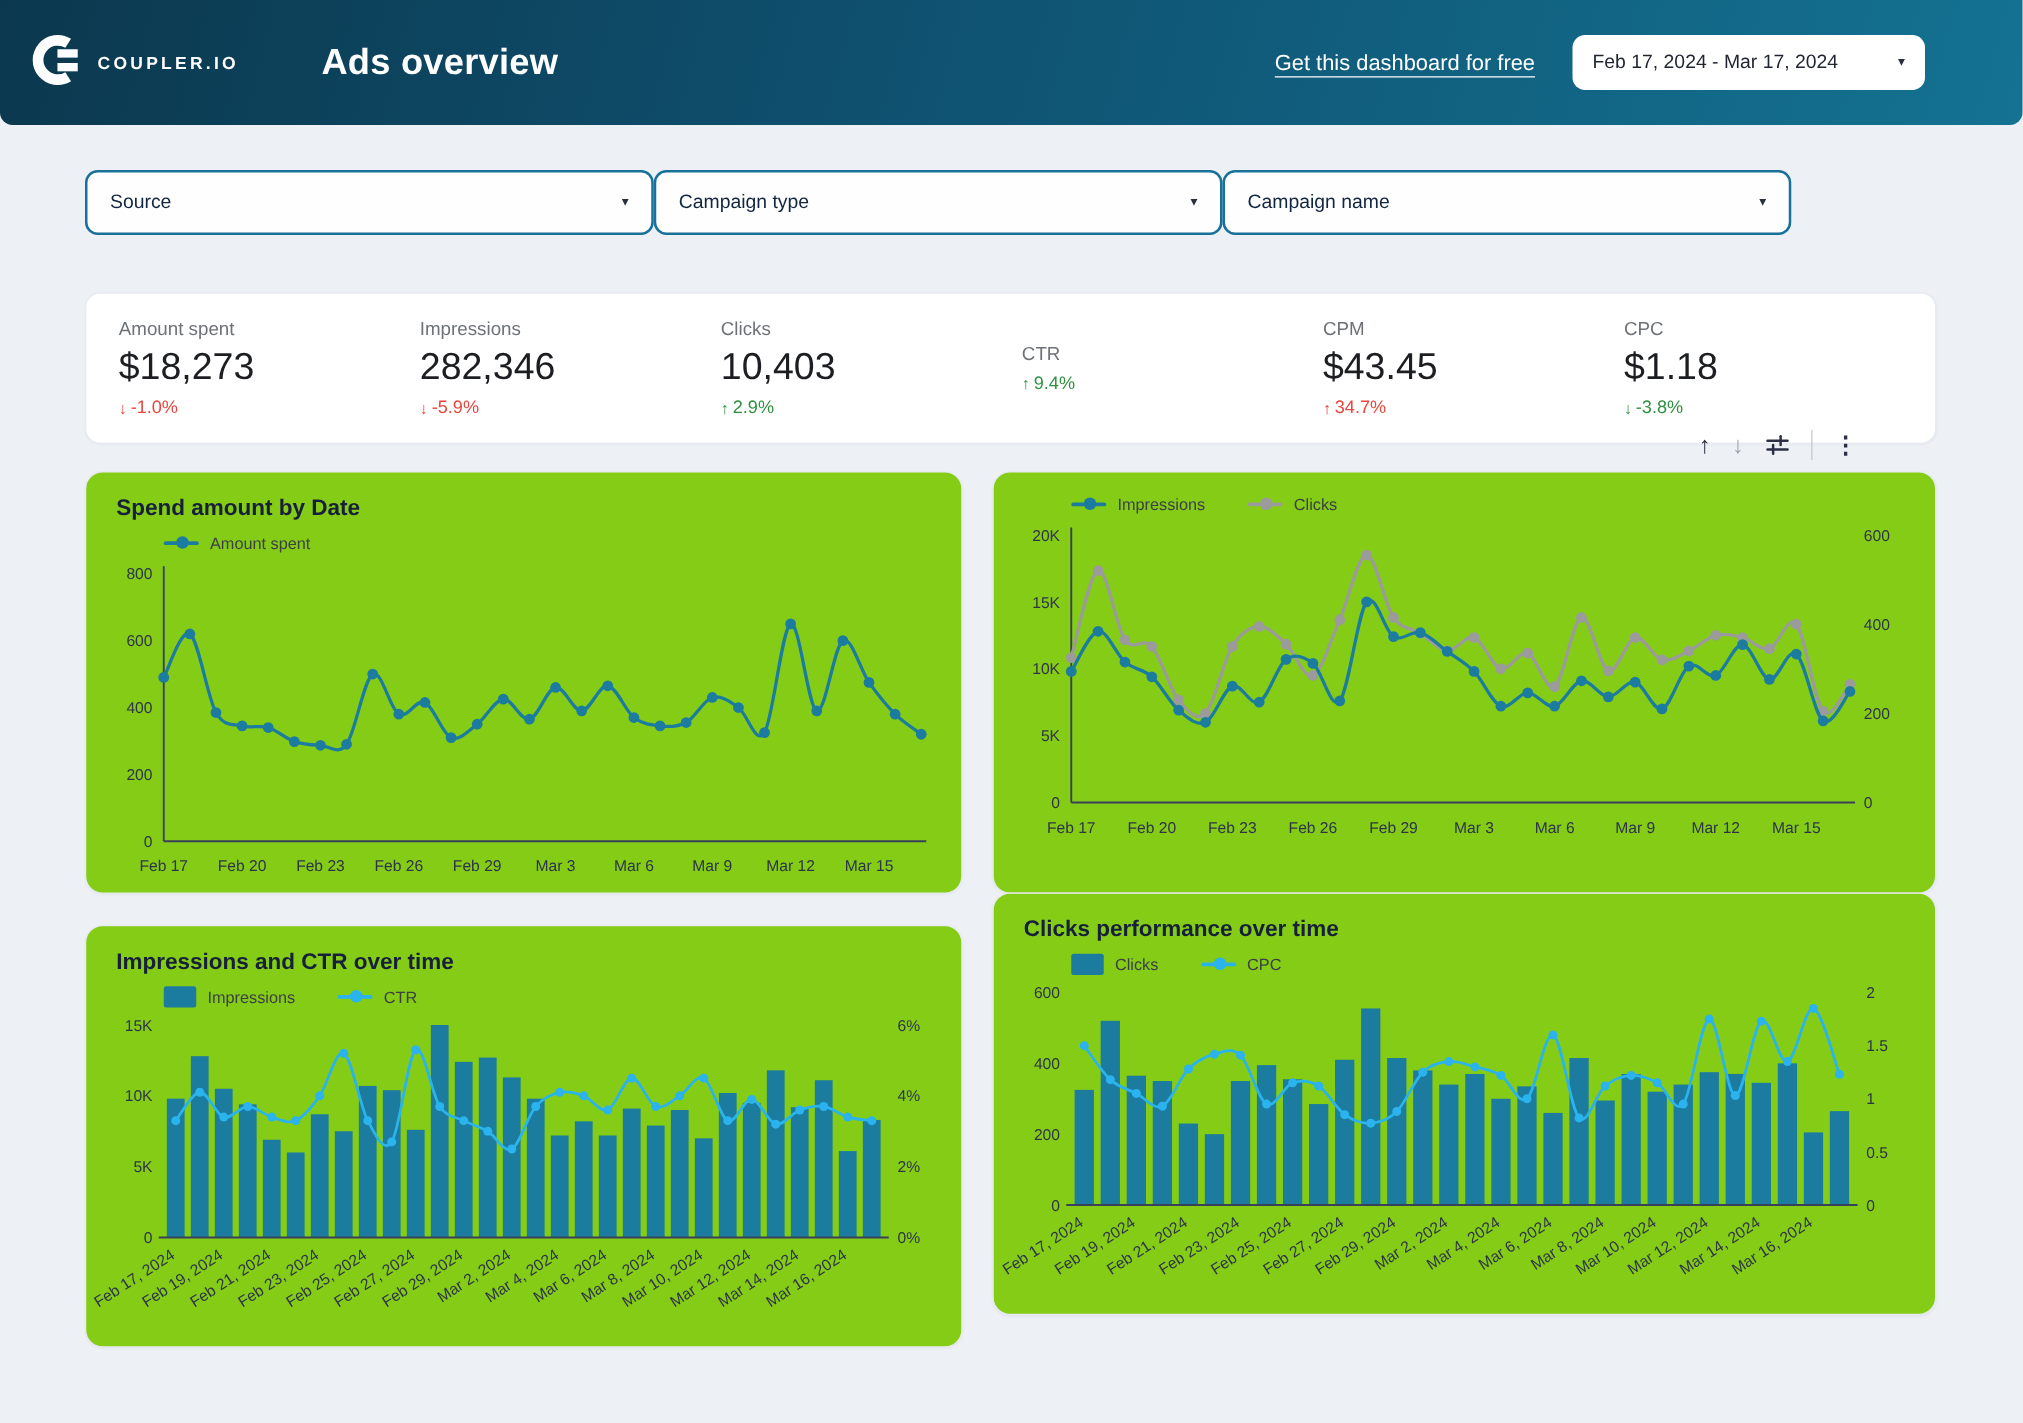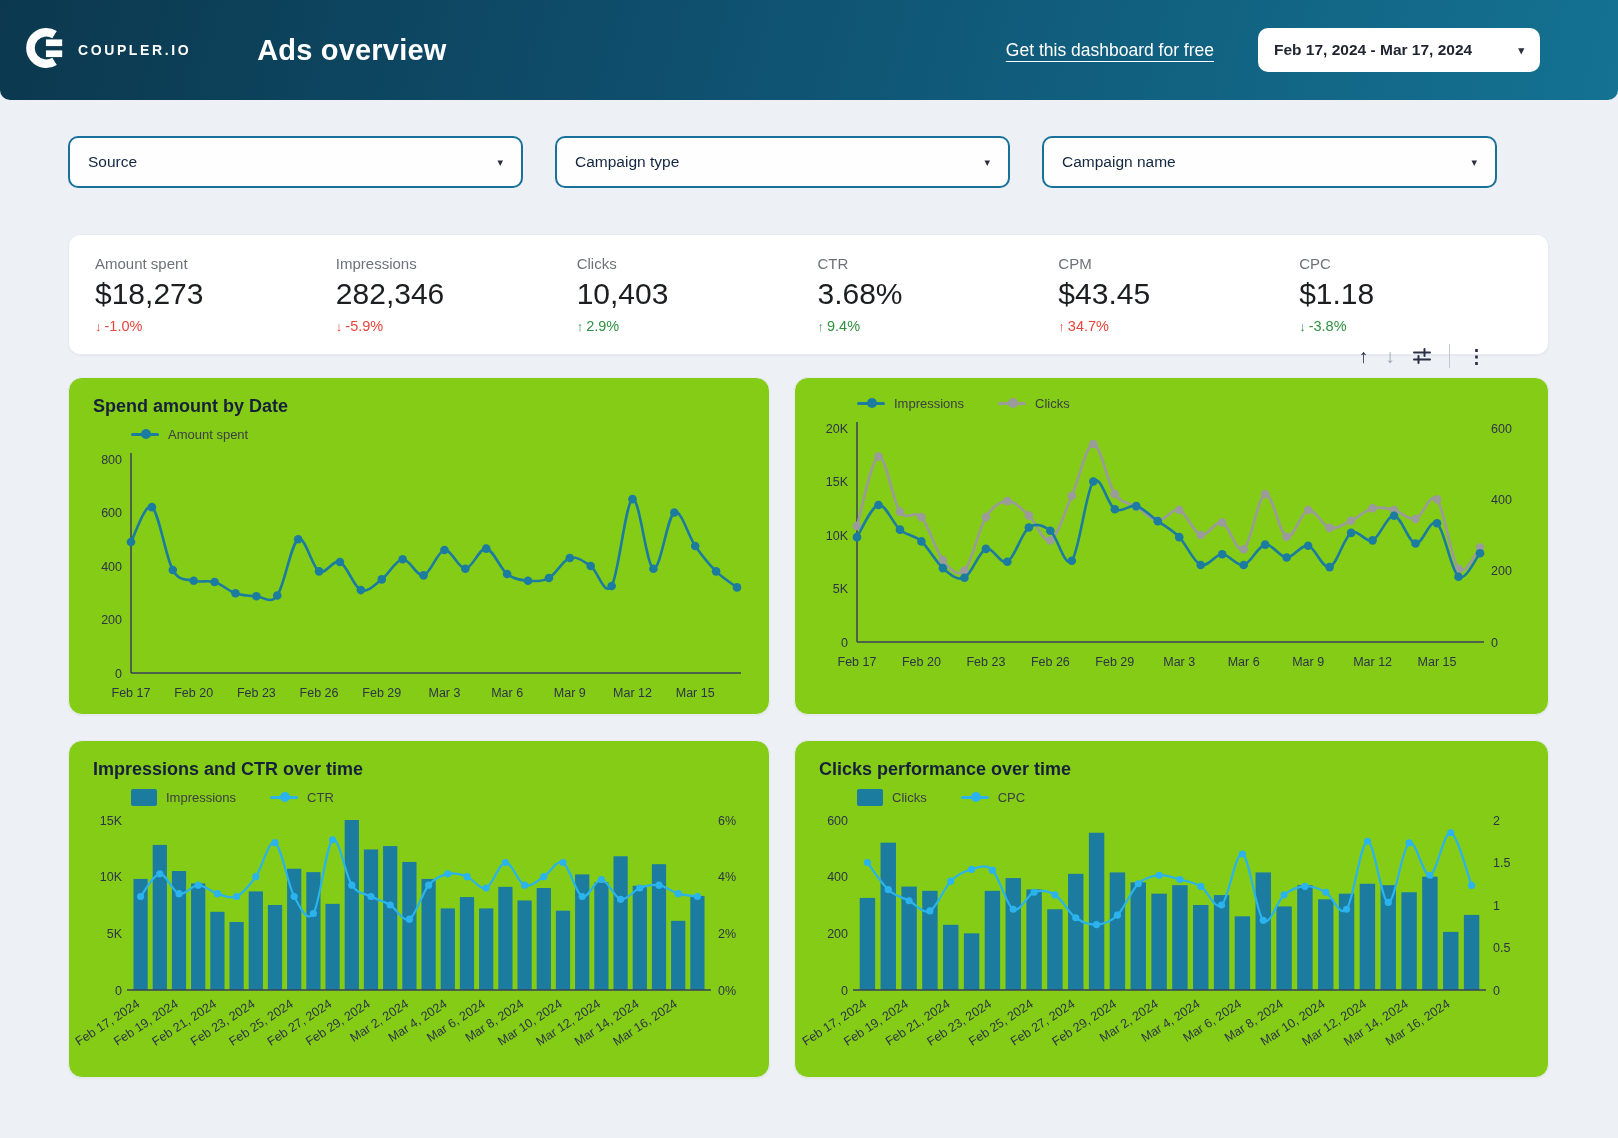--- a/index.html
+++ b/index.html
@@ -13,27 +13,27 @@
     background:linear-gradient(105deg,#0B384E 0%,#0F5170 45%,#147292 100%);
     border-radius:0 0 10px 10px;display:flex;align-items:center;
     padding:0 78px 0 24px;color:#fff;
   }
   .logo{display:flex;align-items:center;gap:12px}
   .logo-text{font-size:14px;font-weight:700;letter-spacing:2.6px}
   .page-title{font-size:29px;font-weight:700;margin-left:66px;letter-spacing:.2px}
   .spacer{flex:1}
   .header-link{color:#fff;font-size:17.5px;font-weight:500;text-decoration:underline;text-underline-offset:5px;cursor:pointer}
   .date-picker{
-    margin-left:44px;width:282px;height:44px;background:#fff;border-radius:10px;cursor:pointer;
+    margin-left:30px;width:282px;height:44px;background:#fff;border-radius:10px;cursor:pointer;
     display:flex;align-items:center;justify-content:space-between;padding:0 16px;box-sizing:border-box;
-    color:#1F2430;font-size:15.5px;font-weight:bold;
+    color:#1F2430;font-size:15.5px;
   }
   .caret{font-size:11px;color:#2A2F3C;line-height:1}
   
-  .filters{position:absolute;top:136px;left:68px;display:flex;gap:32px}
+  .filters{position:absolute;top:136px;left:68px;display:flex;}
   .filter{
     width:455px;height:52px;border:2px solid #19719A;border-radius:10px;background:#FEFEFF;cursor:pointer;
     display:flex;align-items:center;justify-content:space-between;padding:0 18px;box-sizing:border-box;
     font-size:15.5px;color:#12263F;
   }
   
   .kpi-card{
     position:absolute;left:68px;top:234px;width:1481px;height:121px;background:#fff;border-radius:12px;
     border:1px solid #E7EBF1;box-shadow:0 1px 2px rgba(16,24,40,.04);box-sizing:border-box;
     display:grid;grid-template-columns:repeat(6,1fr);align-items:center;padding:0 8px 0 26px;
@@ -49,21 +49,21 @@
   .tb-icon svg{display:block}
   .tb-divider{width:1px;height:24px;background:#C2C7D1}
   
   .card{
     position:absolute;background:#84cc16;border-radius:14px;box-sizing:border-box;
     border:1px solid #E7EBF1;box-shadow:0 1px 2px rgba(16,24,40,.04);padding:16px 16px 6px 16px;
   }
   #card0{left:68px;top:377px;width:702px;height:338px}
   #card1{left:794px;top:377px;width:755px;height:338px}
   #card2{left:68px;top:740px;width:702px;height:338px}
-  #card3{left:794px;top:740px;width:755px;height:338px}
+  #card3{left:794px;top:714px;width:755px;height:338px}
   .chart-title{margin:2px 0 8px 8px;font-size:18px;font-weight:700;color:#17203B}
   .legend{display:flex;gap:34px;margin:0 0 4px 46px;align-items:center;height:18px}
   .legend-item{display:flex;align-items:center;gap:9px}
   .legend-label{font-size:13px;color:#3C4043}
   .swatch-line{width:28px;height:3px;border-radius:2px;position:relative;background:var(--c)}
   .swatch-line::after{content:"";position:absolute;left:10px;top:-3.5px;width:10px;height:10px;border-radius:50%;background:var(--c)}
   .swatch-bar{width:26px;height:17px;border-radius:2px;background:var(--c)}
   svg.chart{overflow:visible;display:block}
   .ax{font-family:"Liberation Sans",sans-serif;font-size:12.5px;fill:#2E3448}
   .axline{stroke:#39405A;stroke-width:1.5}
@@ -126,21 +126,20 @@
   <div class="kpi">
     <div class="kpi-label">Clicks</div>
     <div class="kpi-value">10,403</div>
     <div class="kpi-delta" style="color: rgb(47, 145, 64);">
       <span class="arrow">↑</span>
       <span>2.9%</span>
     </div>
   </div>
   <div class="kpi">
     <div class="kpi-label">CTR</div>
-    <div class="kpi-value">3.68%</div>
     <div class="kpi-delta" style="color: rgb(47, 145, 64);">
       <span class="arrow">↑</span>
       <span>9.4%</span>
     </div>
   </div>
   <div class="kpi">
     <div class="kpi-label">CPM</div>
     <div class="kpi-value">$43.45</div>
     <div class="kpi-delta" style="color: rgb(232, 69, 60);">
       <span class="arrow">↑</span>

